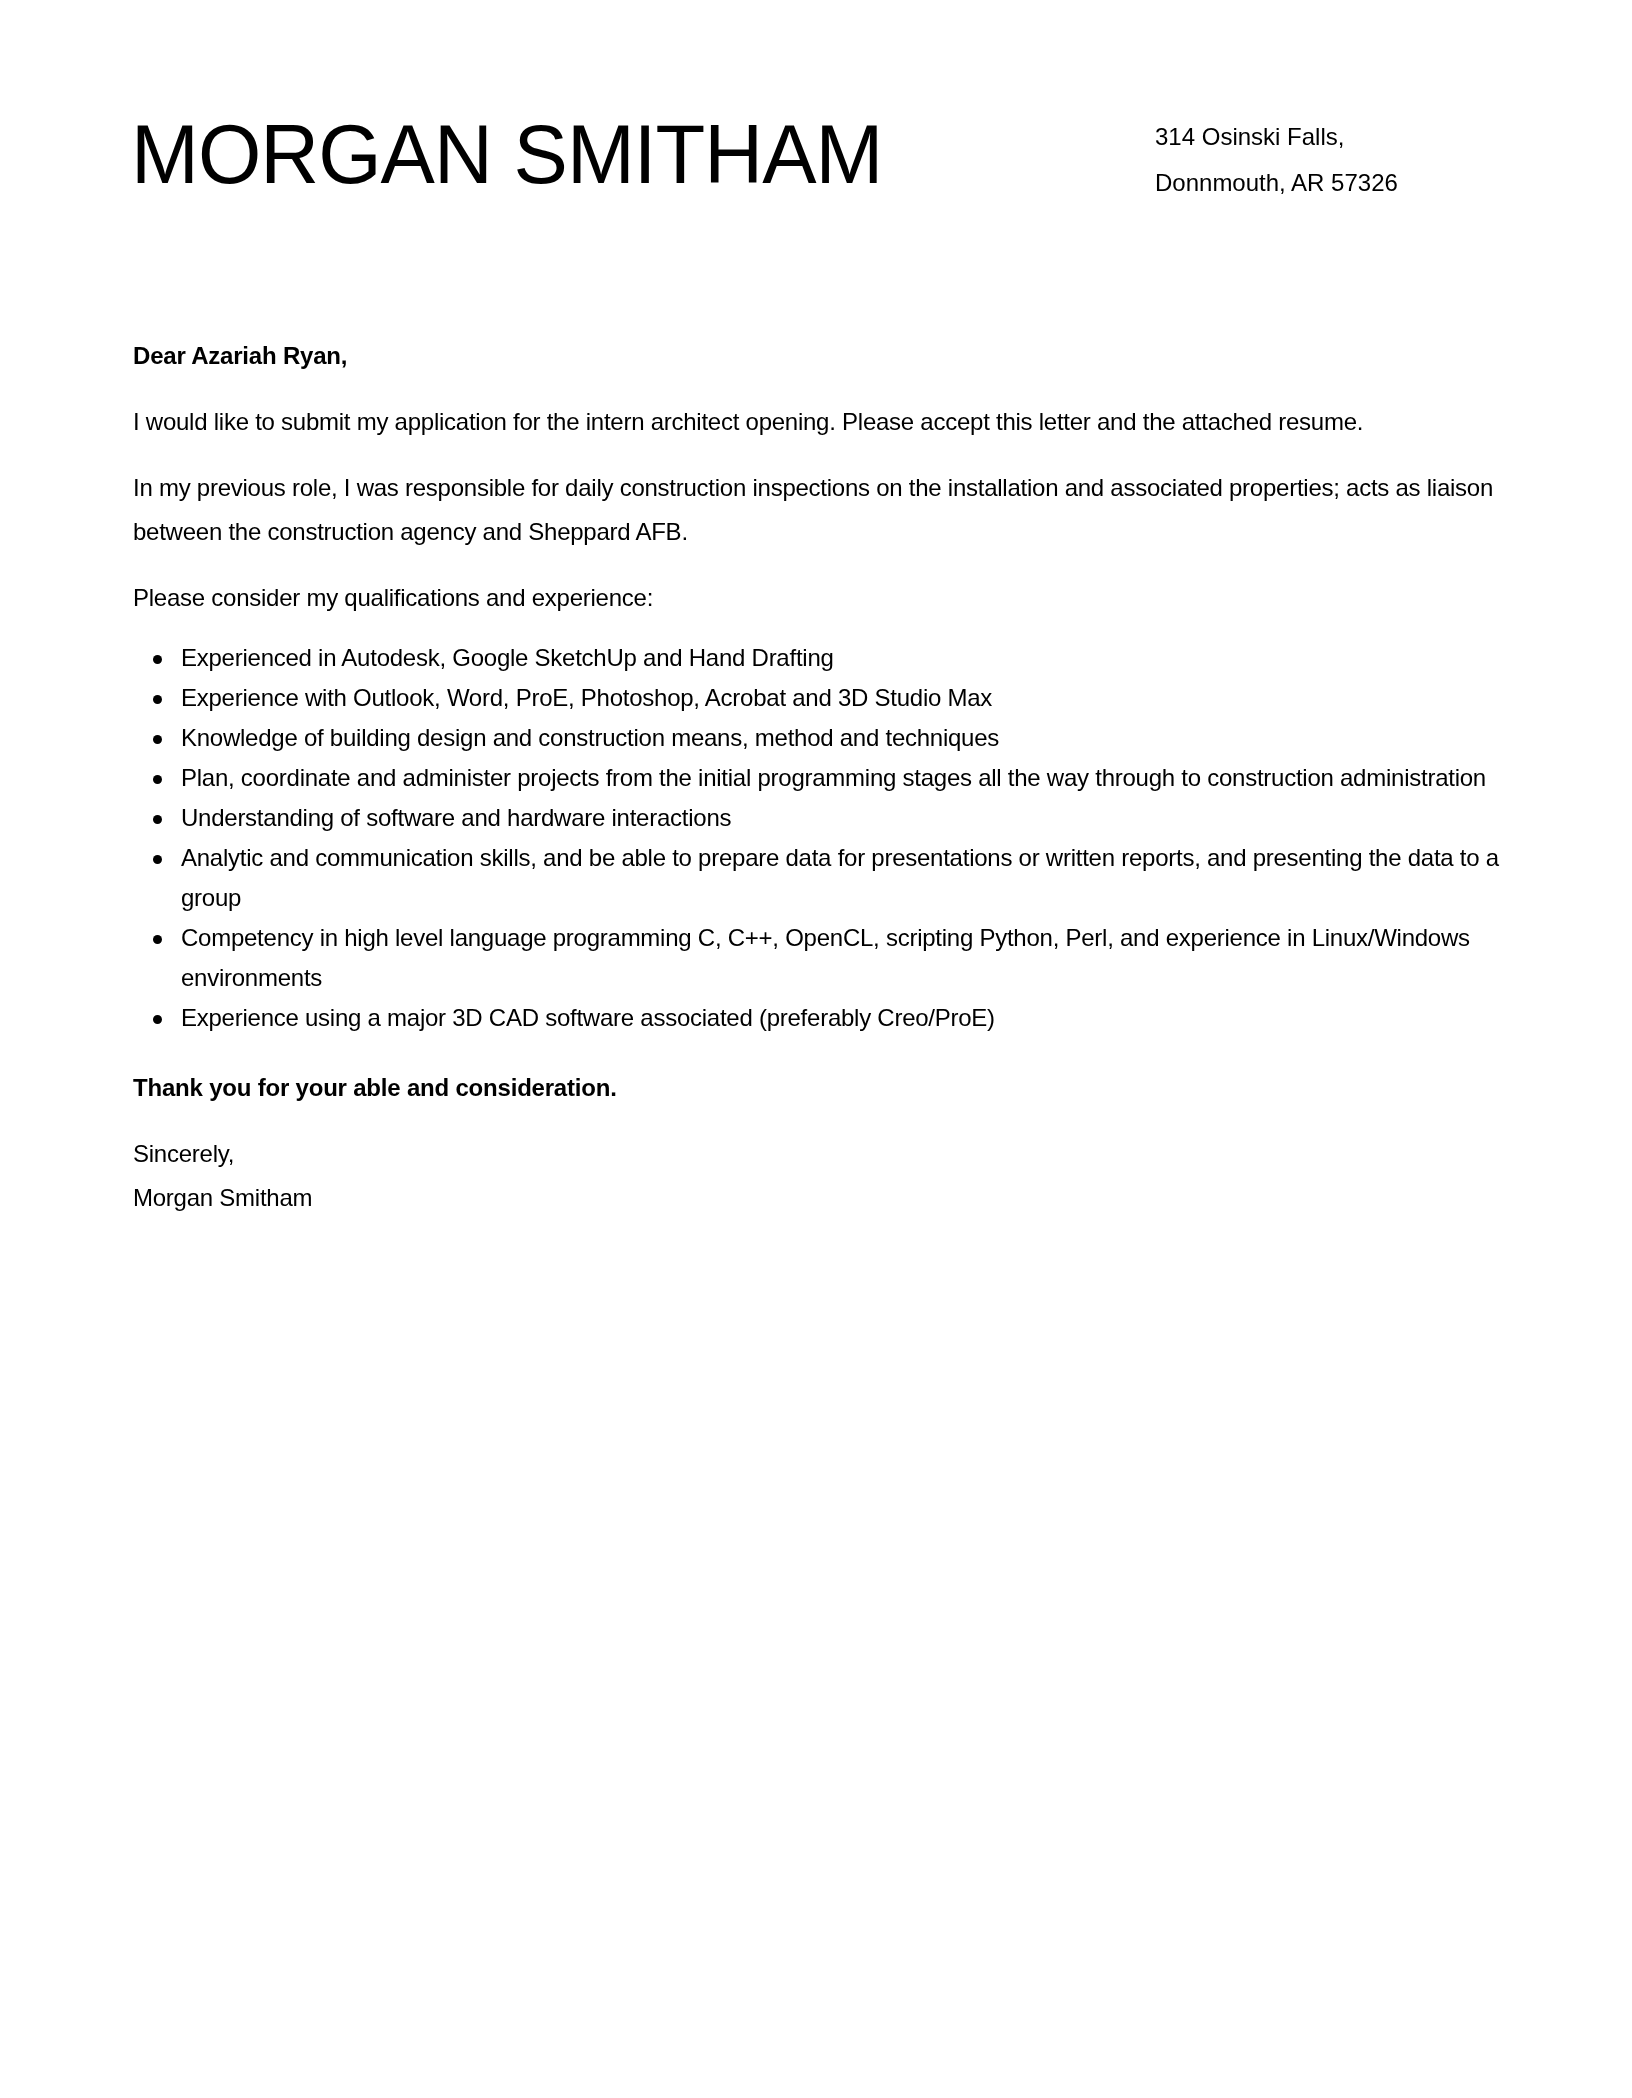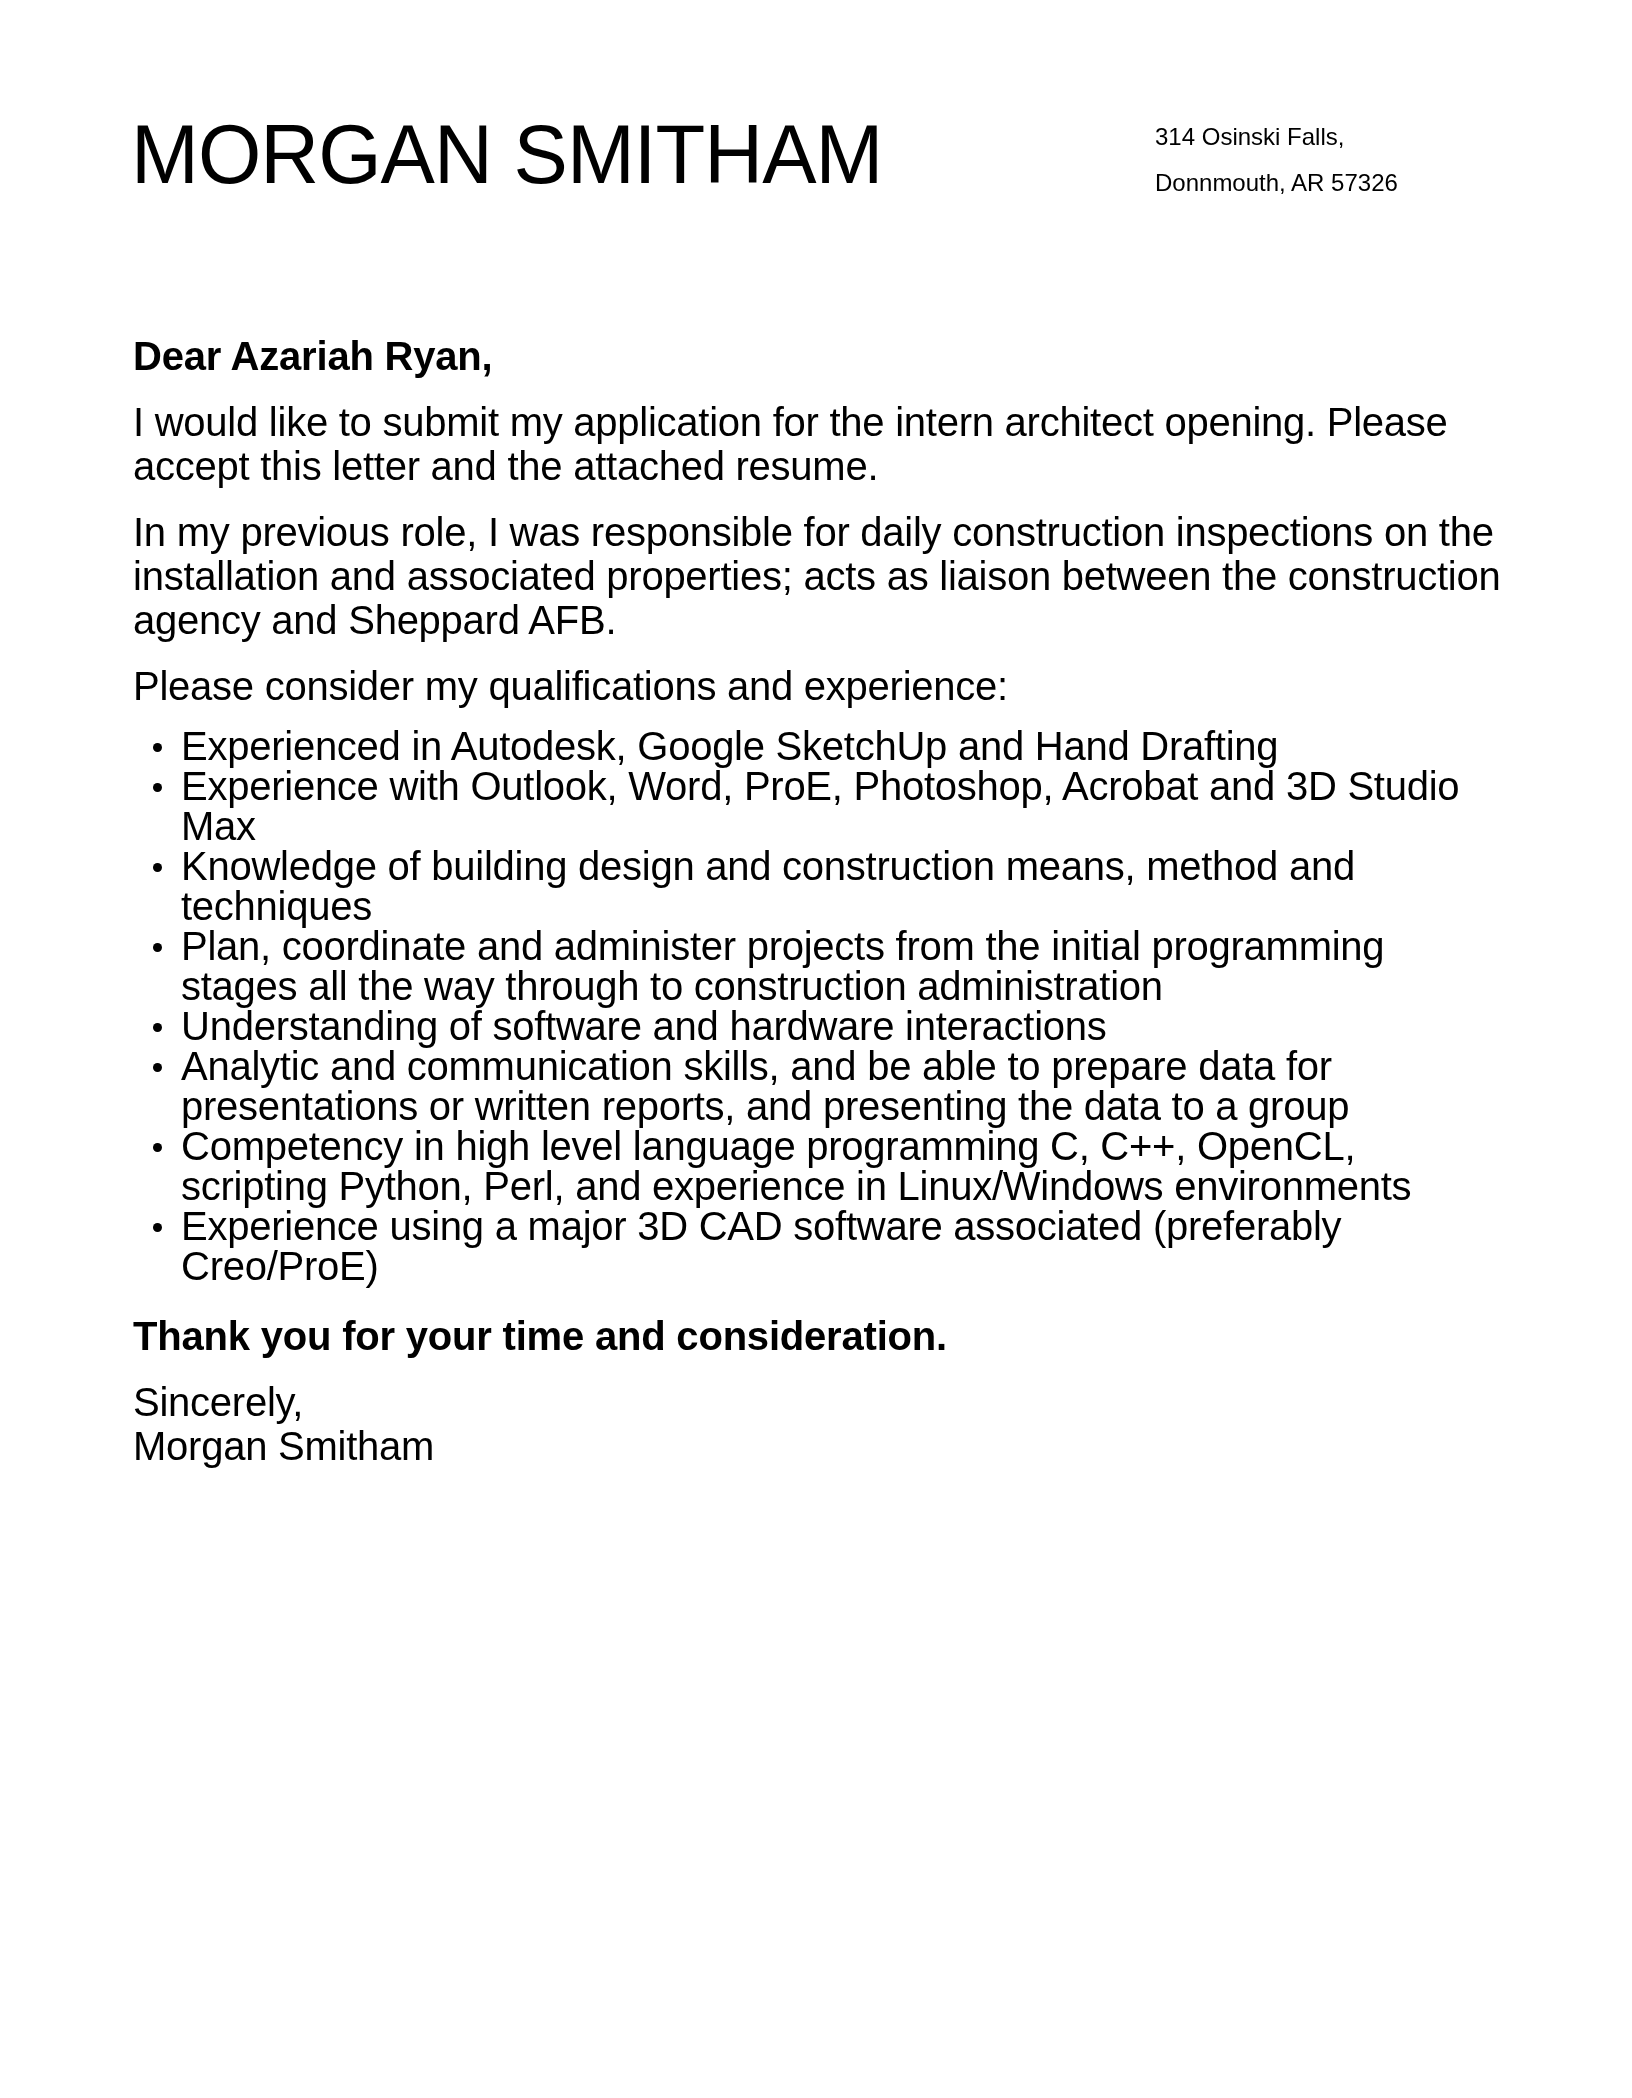--- a/index.html
+++ b/index.html
@@ -43,21 +43,21 @@
       font-size: 24px;
       line-height: 46px;
       white-space: nowrap;
     }
     .address div { display: block; }
     .body {
       position: absolute;
       left: 133px;
       top: 298px;
       width: 1370px;
-      font-size: 40px;
+      font-size: 24px;
     }
     .greeting {
       font-weight: 600;
       line-height: 44px;
       margin: 0 0 22px 0;
       letter-spacing: -0.2px;
     }
     .para {
       line-height: 44px;
       margin: 0 0 22px 0;
@@ -142,19 +142,19 @@
       <li>
         <span class="bullet"></span>
         <span>Competency in high level language programming C, C++, OpenCL, scripting Python, Perl, and experience in Linux/Windows environments</span>
       </li>
       <li>
         <span class="bullet"></span>
         <span>Experience using a major 3D CAD software associated (preferably Creo/ProE)</span>
       </li>
     </ul>
 
-    <p class="thanks">Thank you for your time and consideration.</p>
+    <p class="thanks">Thank you for your able and consideration.</p>
 
     <p class="closing">Sincerely,</p>
     <p class="closing">Morgan Smitham</p>
   </div>
 
 </div>
 
 </body></html>

